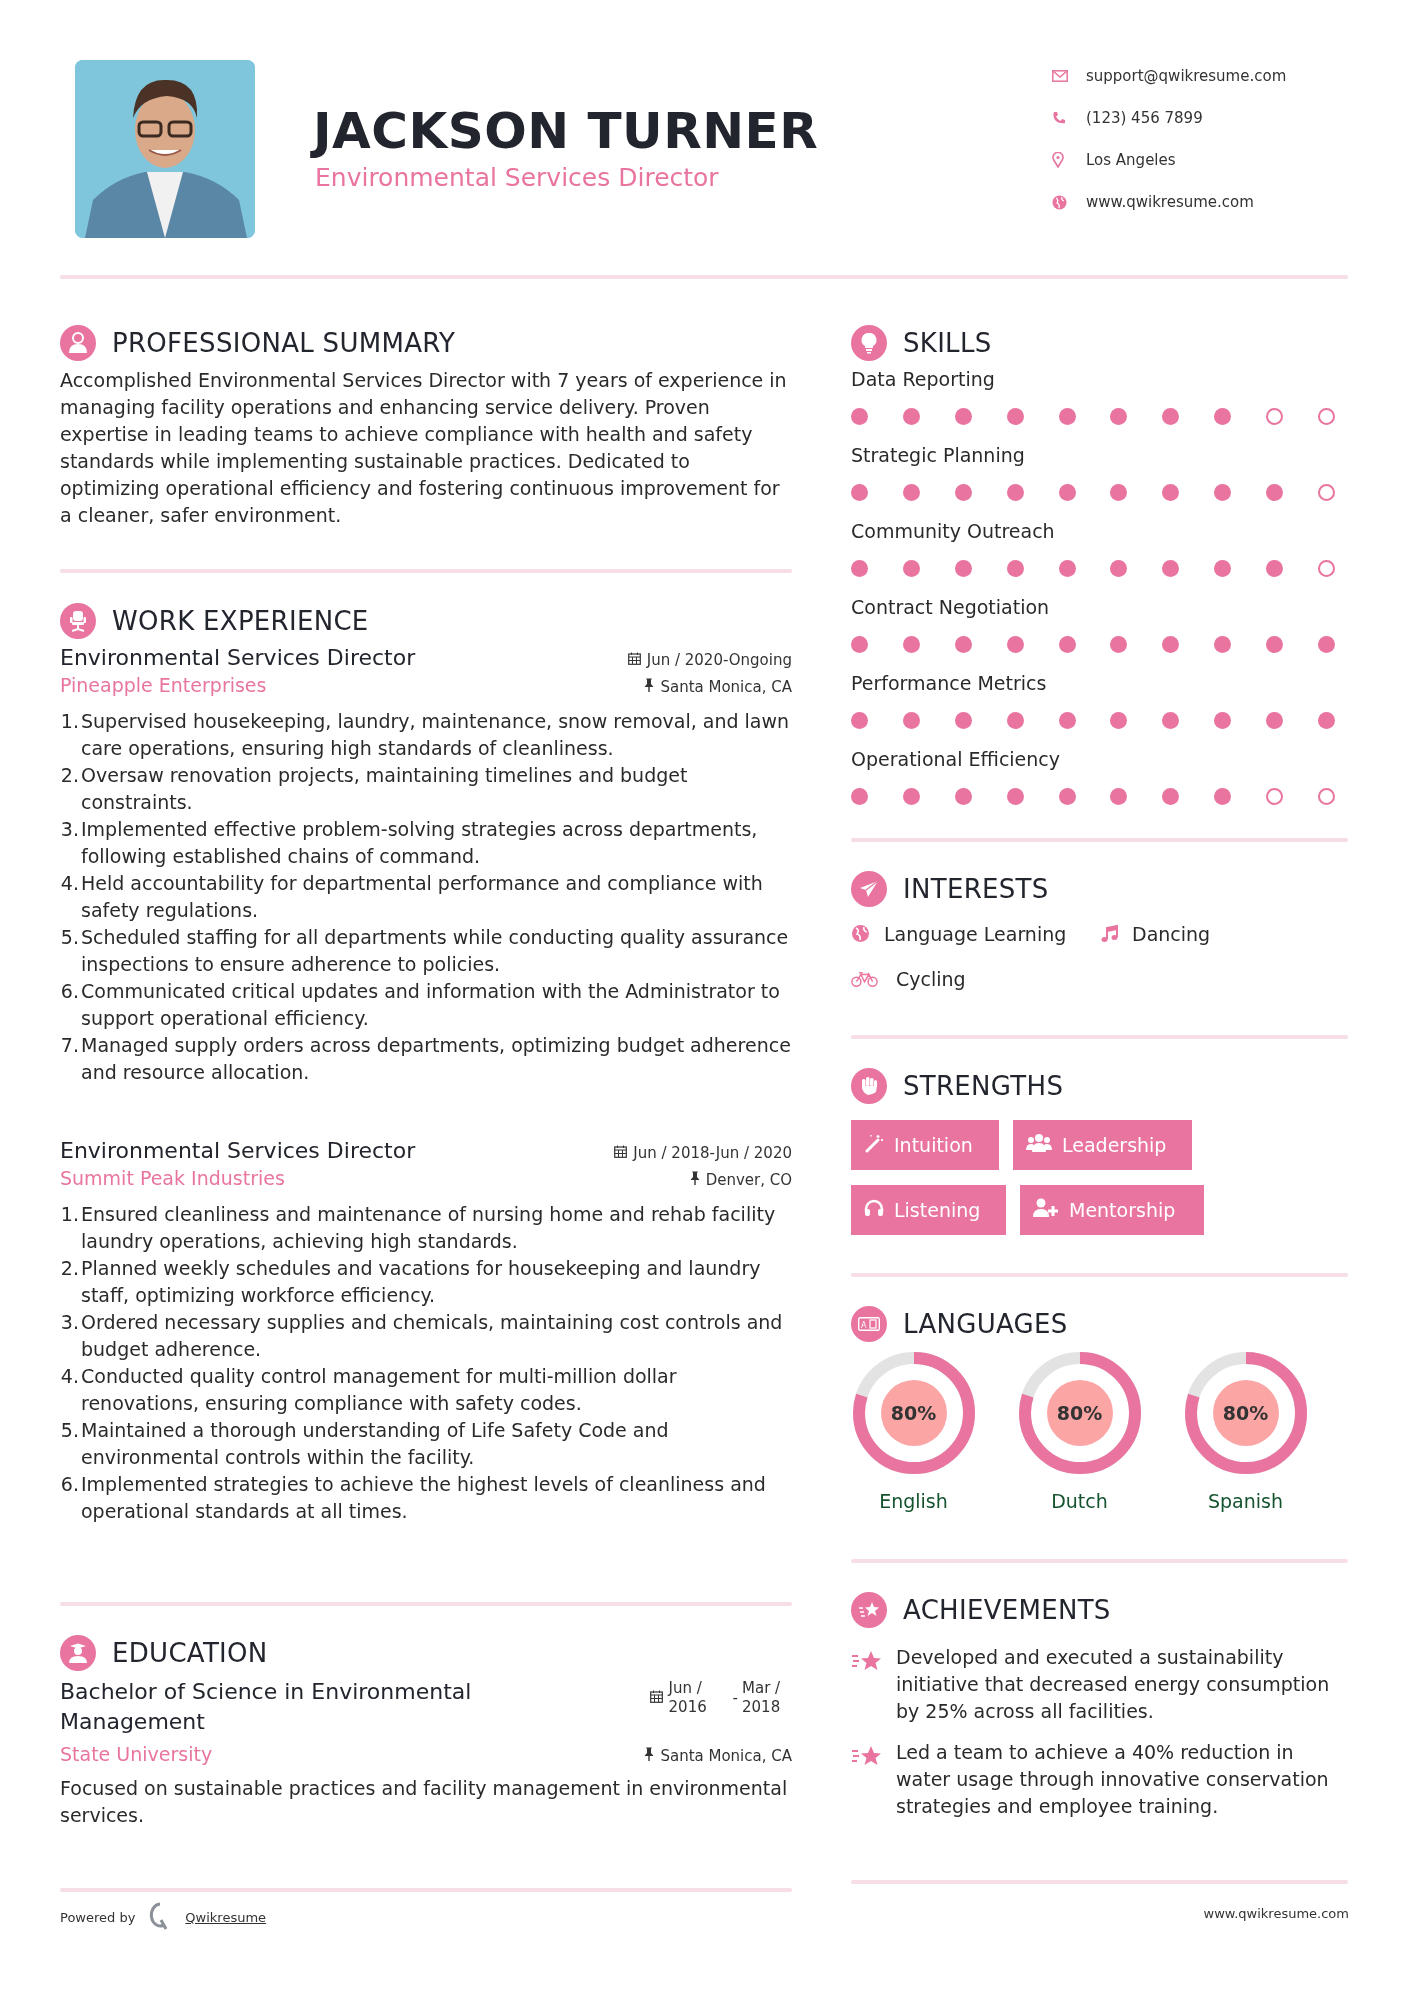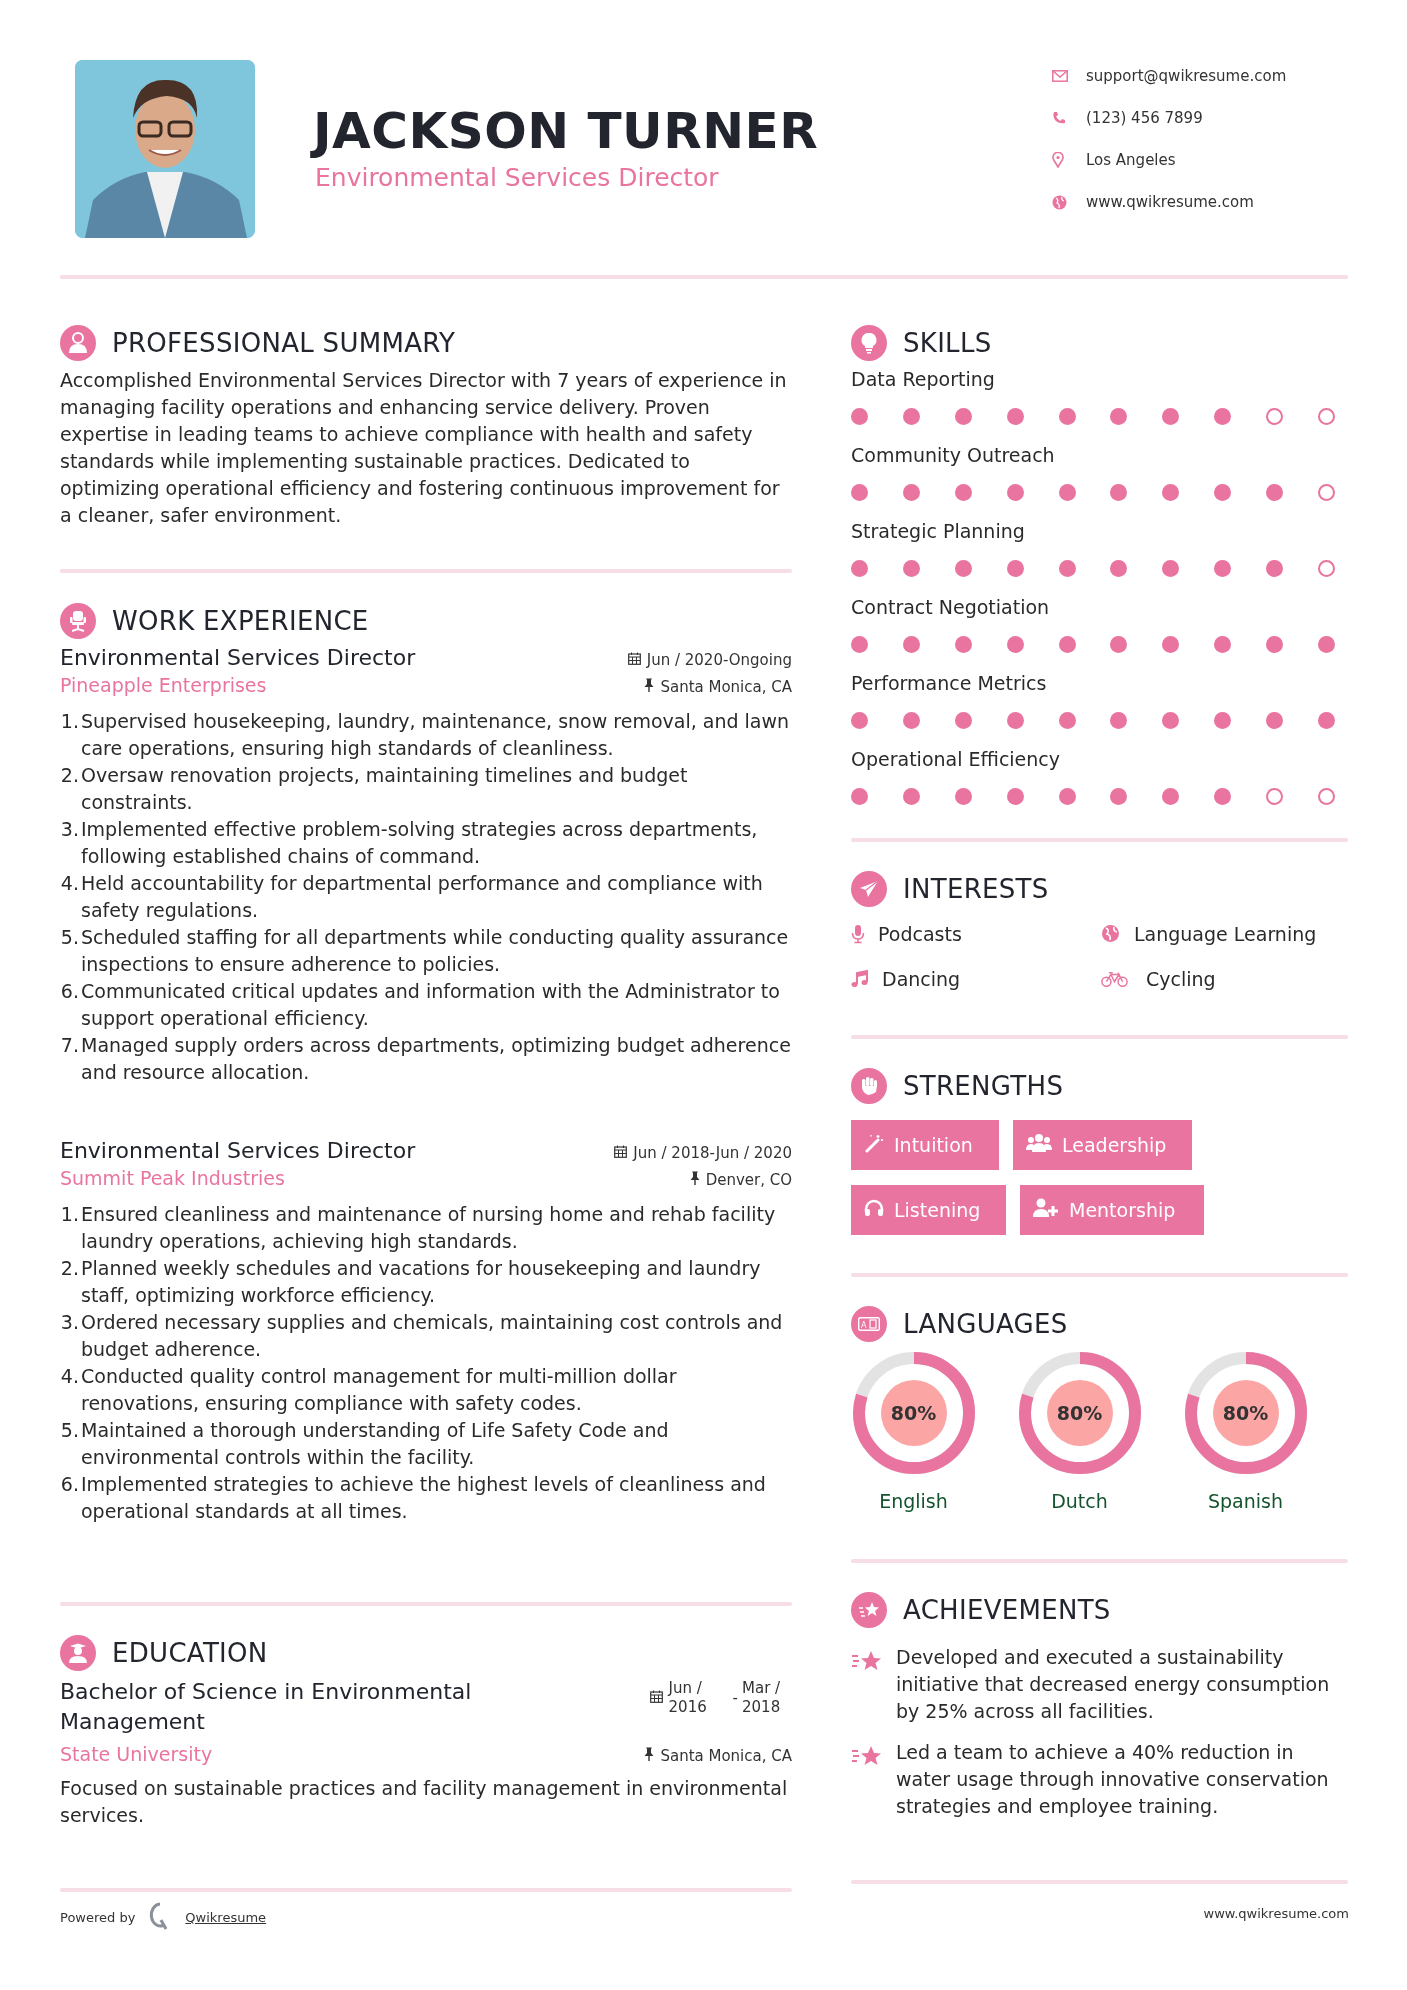--- a/index.html
+++ b/index.html
@@ -314,36 +314,36 @@
           <span class="dot"></span>
           <span class="dot"></span>
           <span class="dot"></span>
           <span class="dot"></span>
           <span class="dot"></span>
           <span class="dot empty"></span>
           <span class="dot empty"></span>
         </div>
       </div>
     <div style="margin-top:2px;">
-        <div class="skill-label">Community Outreach</div>
+        <div class="skill-label">Strategic Planning</div>
         <div class="dots">
           <span class="dot"></span>
           <span class="dot"></span>
           <span class="dot"></span>
           <span class="dot"></span>
           <span class="dot"></span>
           <span class="dot"></span>
           <span class="dot"></span>
           <span class="dot"></span>
           <span class="dot"></span>
           <span class="dot empty"></span>
         </div>
       </div>
     <div style="margin-top:2px;">
-        <div class="skill-label">Strategic Planning</div>
+        <div class="skill-label">Community Outreach</div>
         <div class="dots">
           <span class="dot"></span>
           <span class="dot"></span>
           <span class="dot"></span>
           <span class="dot"></span>
           <span class="dot"></span>
           <span class="dot"></span>
           <span class="dot"></span>
           <span class="dot"></span>
           <span class="dot"></span>
@@ -404,30 +404,20 @@
   <div class="sec-head">
     <span class="sec-icon">
       <svg width="20" height="18" viewBox="0 0 20 18">
           <path d="M19 1 L1 8 L7 10 L9 17 L12 12 L19 1 Z" fill="#fff"></path>
           <path d="M7 10 L19 1" stroke="#e8749f" stroke-width="1.2"></path>
         </svg>
     </span>
     <span class="sec-title">INTERESTS</span>
   </div>
   <div style="display:grid; grid-template-columns: 250px 247px; margin-top:2px;">
-    <div class="interest">
-      <span class="ic">
-          <svg width="14" height="20" viewBox="0 0 14 20">
-            <rect x="4" y="1" width="6" height="11" rx="3" fill="#e8749f"></rect>
-            <path d="M1.5 9 Q1.5 15 7 15 Q12.5 15 12.5 9" fill="none" stroke="#e8749f" stroke-width="1.5"></path>
-            <path d="M7 15 V18 M3.5 18.5 H10.5" stroke="#e8749f" stroke-width="1.5"></path>
-          </svg>
-        </span>
-      <span>Podcasts</span>
-    </div>
     <div class="interest">
       <span class="ic">
           <svg width="19" height="19" viewBox="0 0 19 19">
             <circle cx="9.5" cy="9.5" r="8.5" fill="#e8749f"></circle>
             <path d="M5 4 Q9 6 6 10 Q10 11 9 16 M13 3 Q12 7 16 8" fill="none" stroke="#fff" stroke-width="1.6"></path>
           </svg>
         </span>
       <span style="margin-left:6px;">Language Learning</span>
     </div>
     <div class="interest">

